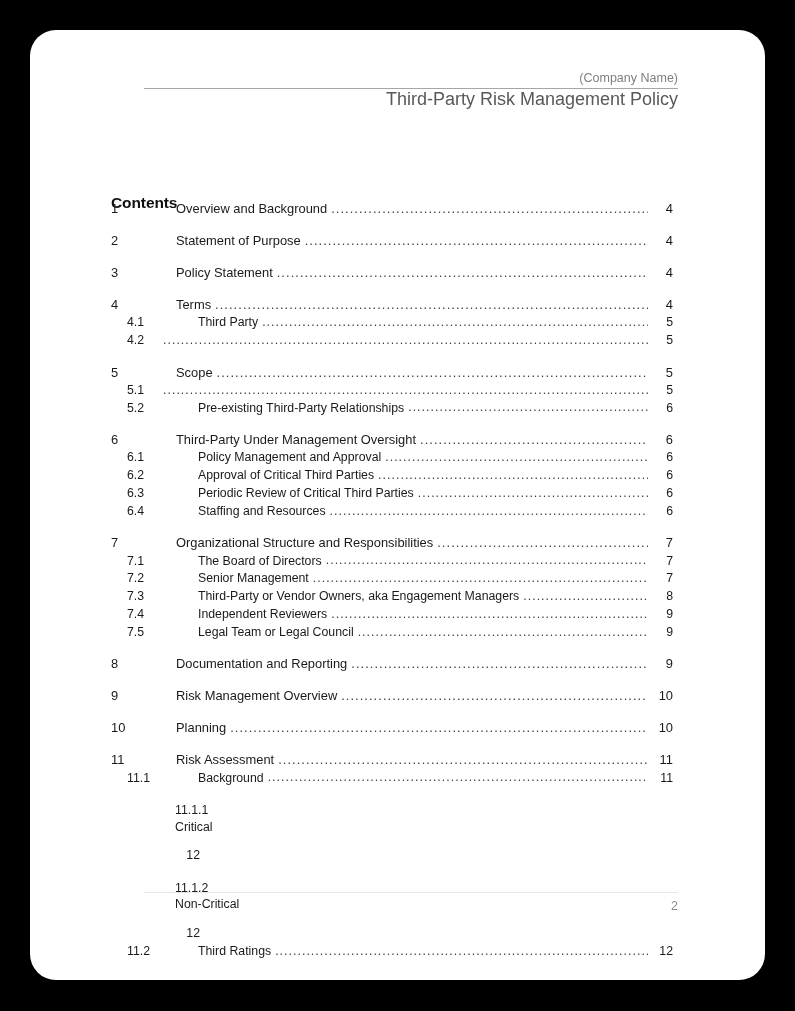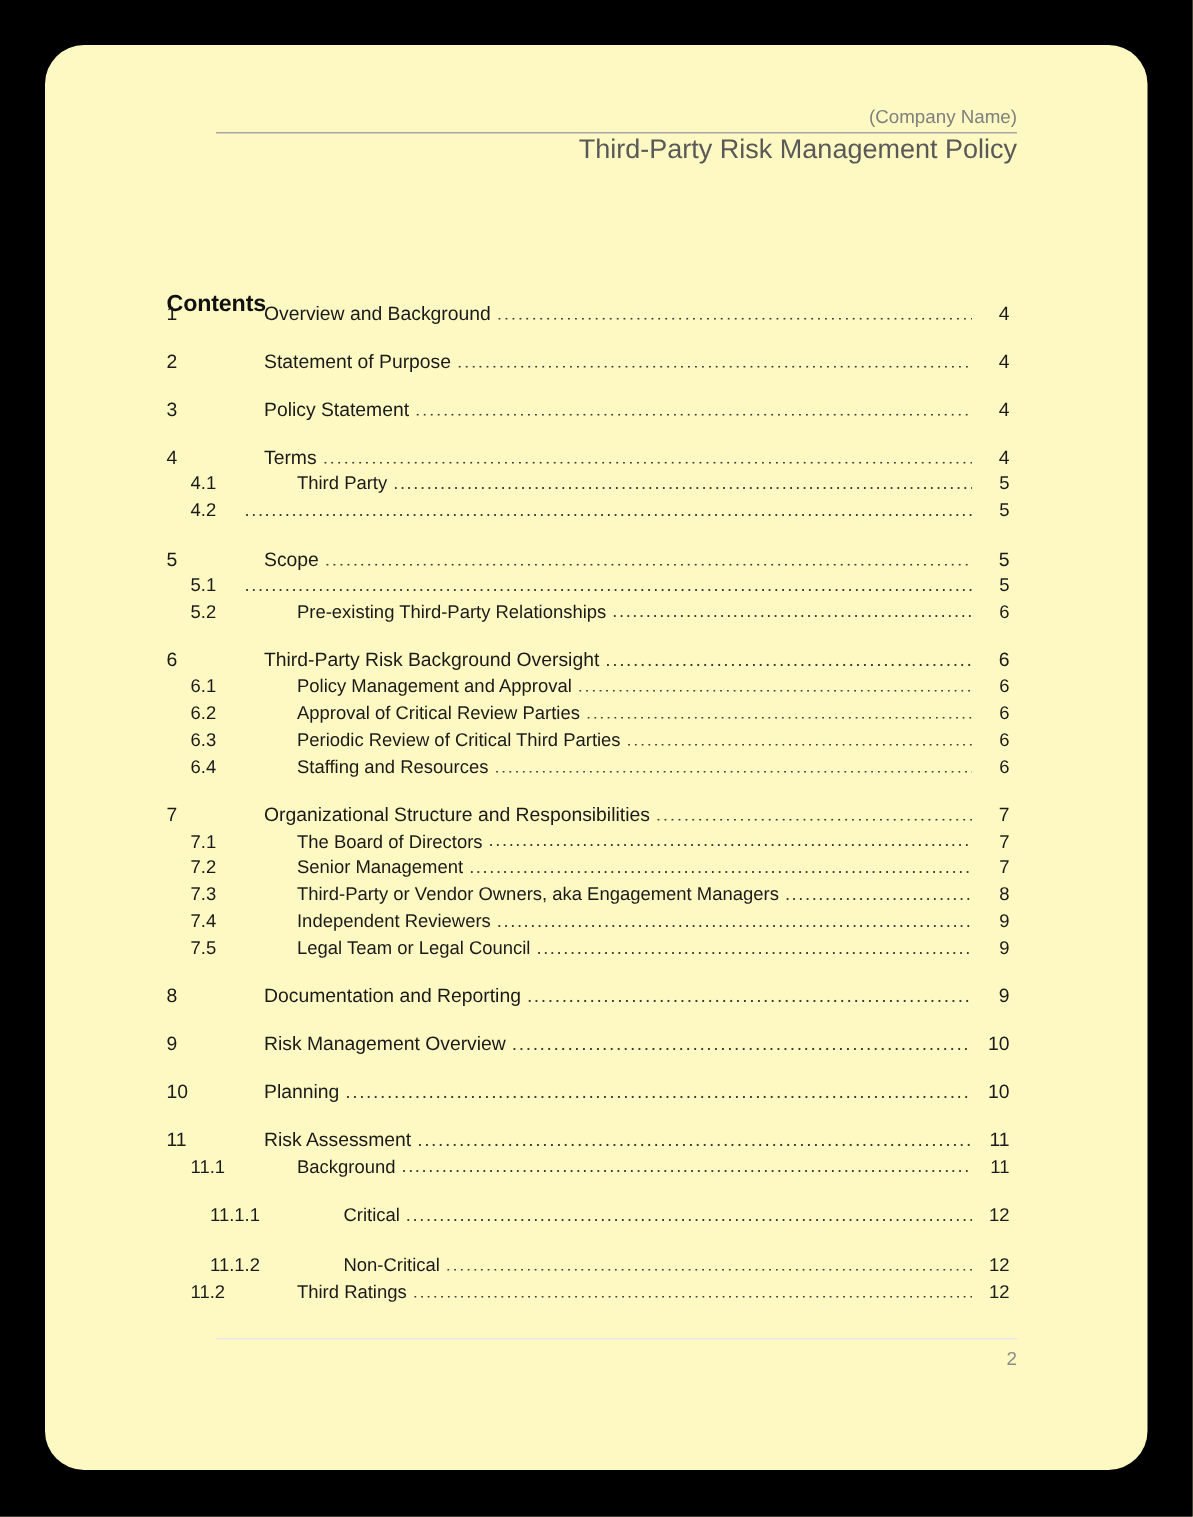--- a/index.html
+++ b/index.html
@@ -15,21 +15,21 @@
     overflow: hidden;
   }
 
   
   .page-sheet {
     position: absolute;
     left: 30px;
     top: 30px;
     width: 735px;
     height: 950px;
-    background: #fef9c3;
+    background: #ffffff;
     border-radius: 26px;
     overflow: hidden;
   }
 
   
   .doc-header {
     position: absolute;
     left: 114px;
     top: 40px;
     width: 534px;
@@ -99,20 +99,21 @@
     padding-left: 16px;
   }
   .toc-entry.lvl2 .num { width: 36px; flex: none; }
 
   
   .toc-entry.lvl3 {
     font-size: 12.3px;
     line-height: 16.5px;
     margin-top: 16px;
     padding-left: 29px;
+    flex-direction: column;
   }
   .toc-entry.lvl3 .num { width: 54px; flex: none; }
 
   .toc-entry .label {
     flex: none;
     padding-right: 4px;
     margin-left: 35px;
   }
   .toc-entry .leader {
     flex: 1 1 auto;
@@ -217,33 +218,33 @@
         <span class="pageno">5</span>
       </div>
       <div class="toc-entry lvl2">
         <span class="num">5.2</span>
         <span class="label">Pre-existing Third-Party Relationships</span>
         <span class="leader"></span>
         <span class="pageno">6</span>
       </div>
       <div class="toc-entry lvl1">
         <span class="num">6</span>
-        <span class="label">Third-Party Risk Background Oversight</span>
+        <span class="label">Third-Party Under Management Oversight</span>
         <span class="leader"></span>
         <span class="pageno">6</span>
       </div>
       <div class="toc-entry lvl2">
         <span class="num">6.1</span>
         <span class="label">Policy Management and Approval</span>
         <span class="leader"></span>
         <span class="pageno">6</span>
       </div>
       <div class="toc-entry lvl2">
         <span class="num">6.2</span>
-        <span class="label">Approval of Critical Review Parties</span>
+        <span class="label">Approval of Critical Third Parties</span>
         <span class="leader"></span>
         <span class="pageno">6</span>
       </div>
       <div class="toc-entry lvl2">
         <span class="num">6.3</span>
         <span class="label">Periodic Review of Critical Third Parties</span>
         <span class="leader"></span>
         <span class="pageno">6</span>
       </div>
       <div class="toc-entry lvl2">

